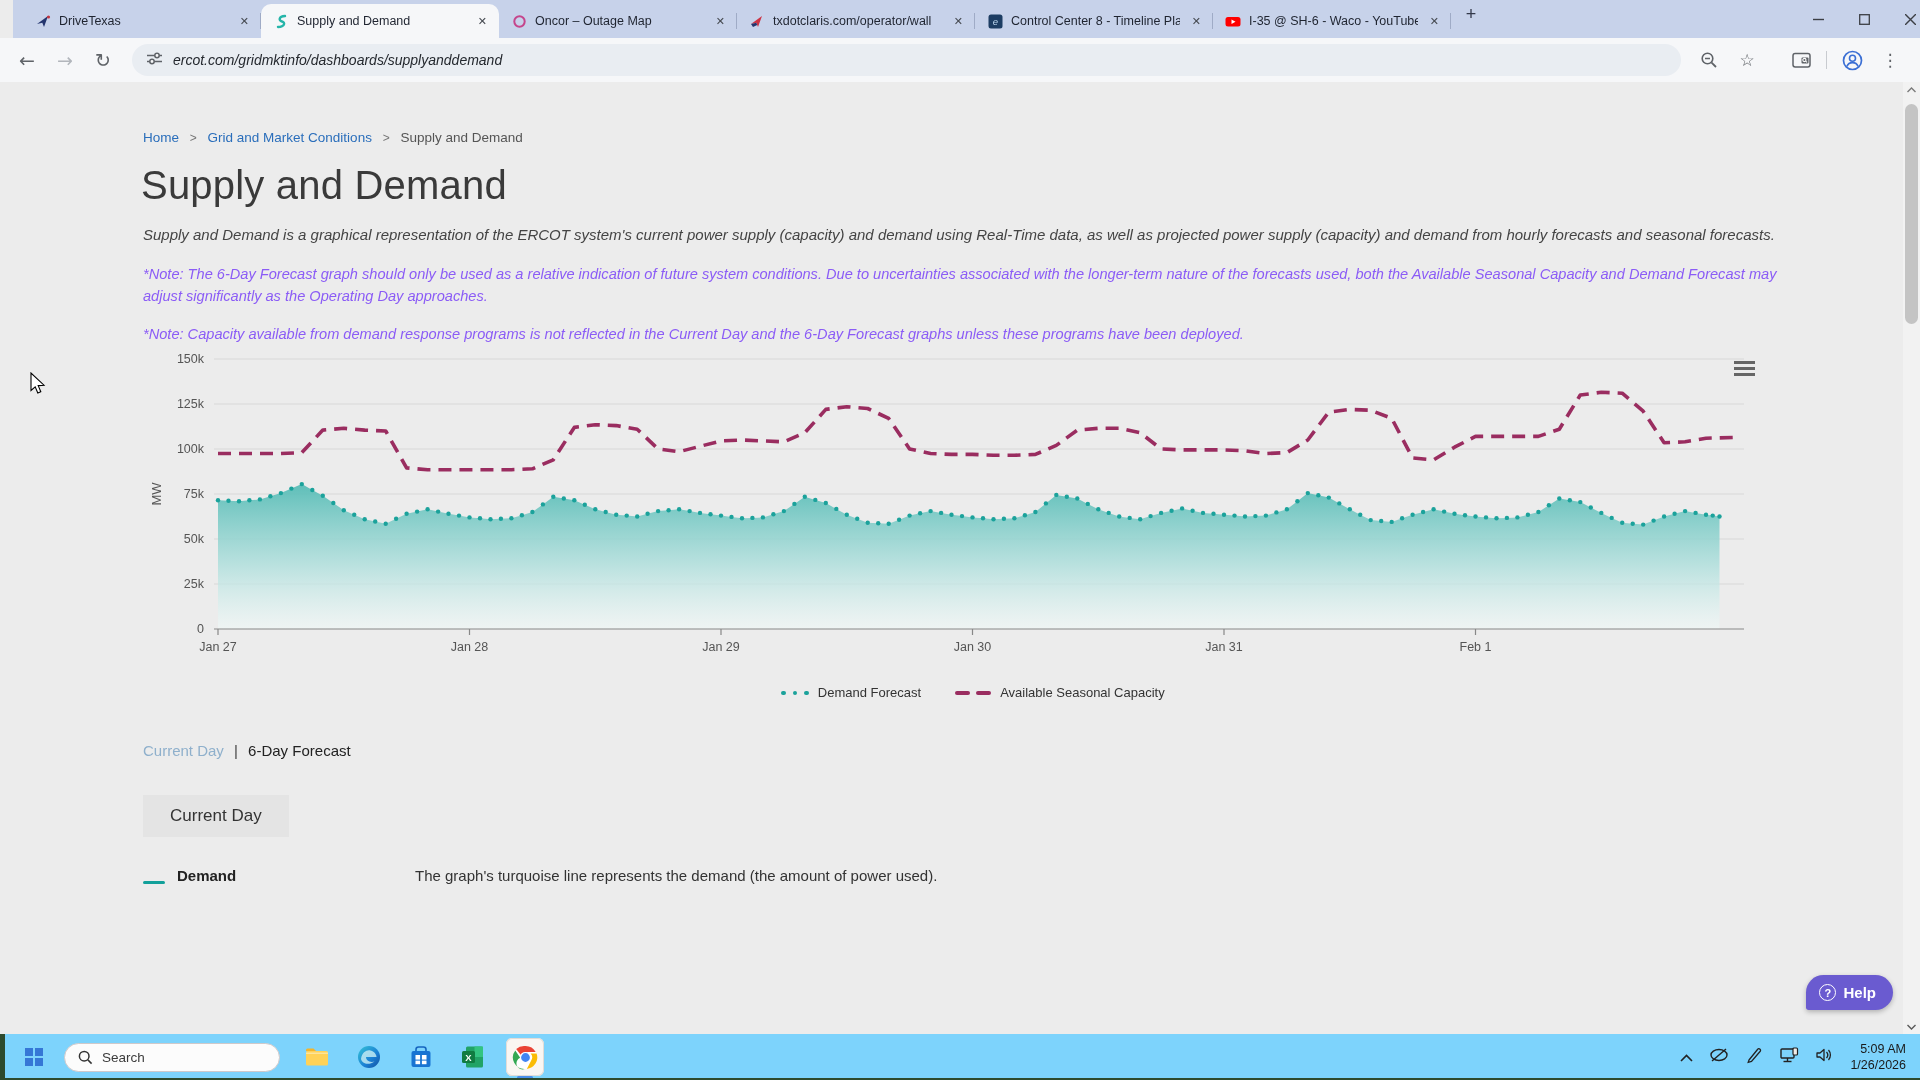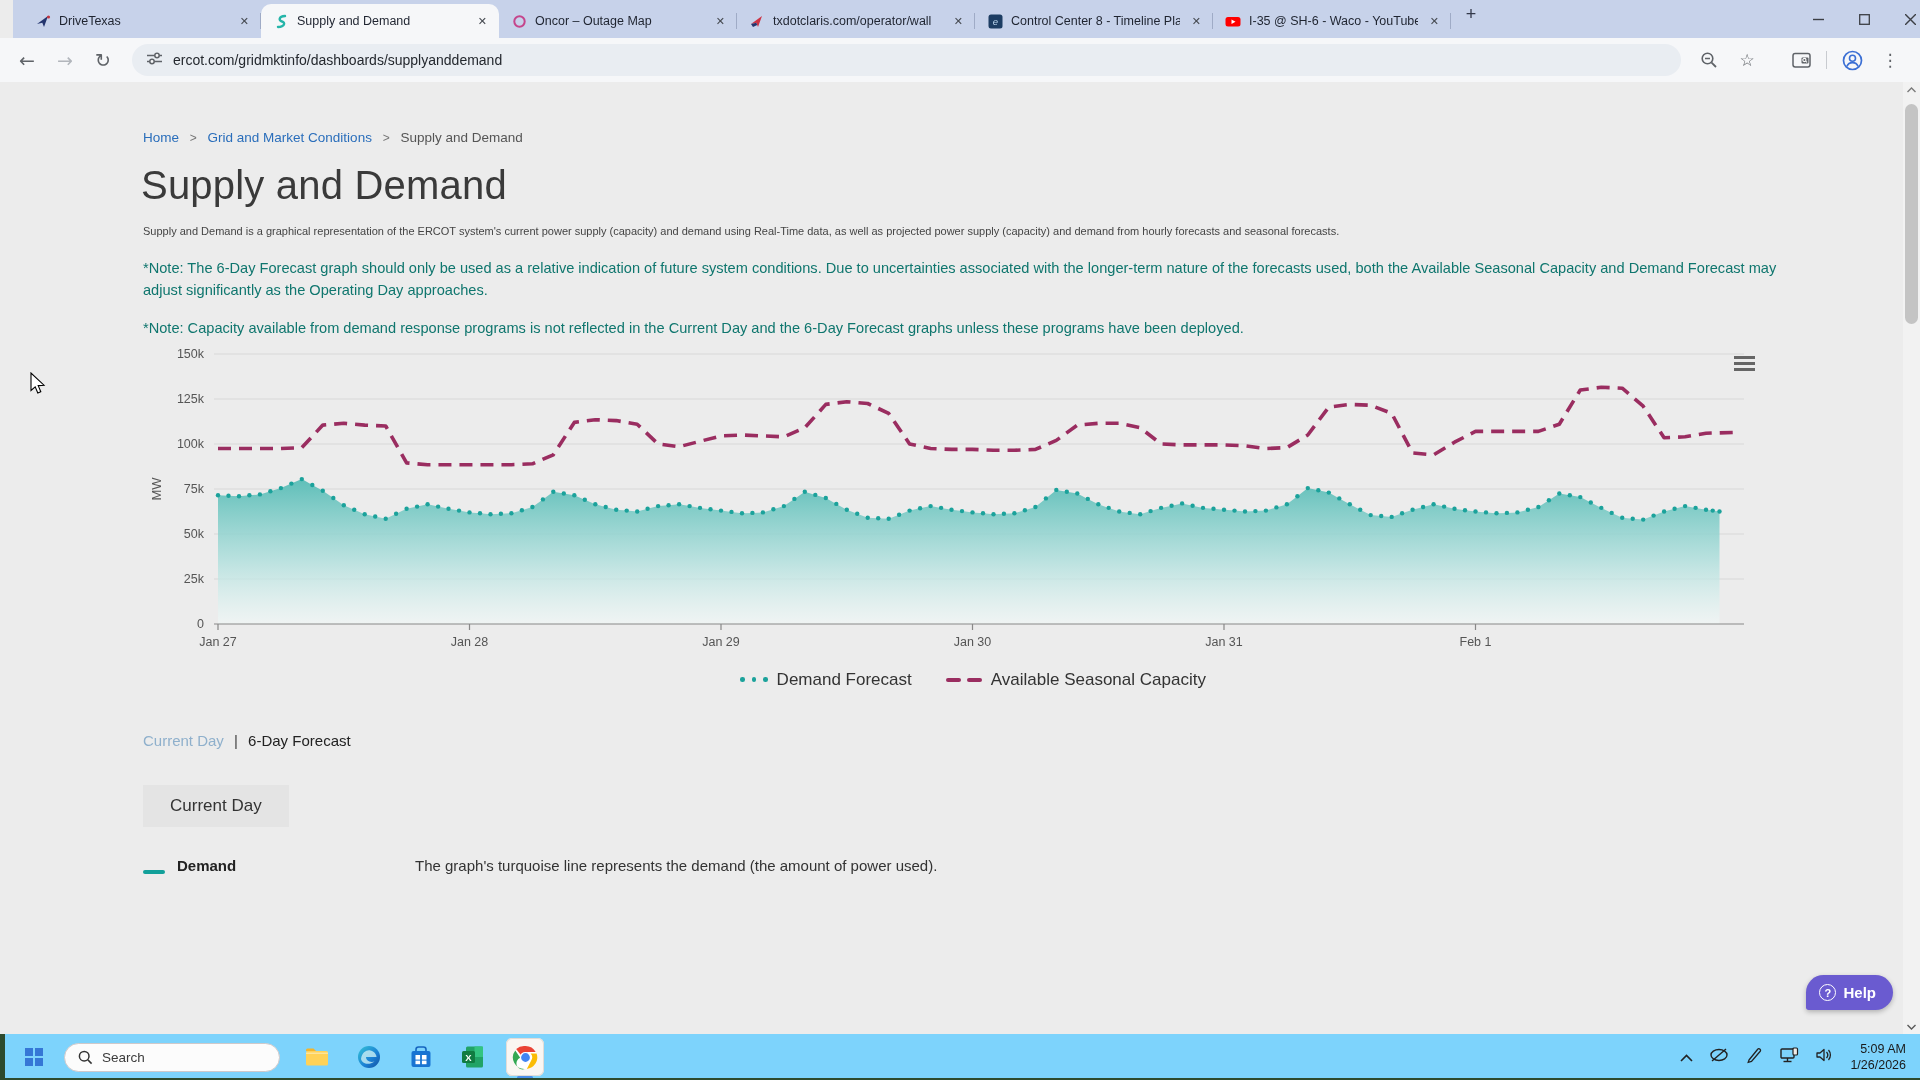--- a/index.html
+++ b/index.html
@@ -16,39 +16,39 @@
   .tab .close { font-size:11px; color:#44484f; padding:2px 4px; border-radius:8px; font-family:"DejaVu Sans",sans-serif;}
   .favicon { width:16px; height:16px; flex:0 0 16px; display:inline-flex; align-items:center; justify-content:center; }
   .newtab { width:28px; height:28px; margin:0 0 3px 6px; display:flex; align-items:center; justify-content:center; font-size:18px; color:#33394a; border-radius:50%; }
   .wincontrols { margin-left:auto; display:flex; height:38px; }
   .wincontrols .wbtn { width:46px; height:38px; display:flex; align-items:center; justify-content:center; }
 
   .toolbar { position:absolute; left:0; top:38px; width:1920px; height:44px; background:#f6f7f9; display:flex; align-items:center; padding:0 10px; gap:4px; }
   .navbtn { width:34px; height:34px; display:flex; align-items:center; justify-content:center; font-size:19px; color:#5f6368; font-family:"DejaVu Sans",sans-serif; border-radius:50%; }
   .navbtn.disabled { color:#b2b6bc; }
   .omnibox { flex:1; height:32px; margin:0 8px; background:#e9edf2; border-radius:16px; display:flex; align-items:center; padding:0 14px; gap:10px; }
-  .omnibox .url { font-size:14px; color:#24282e; }
+  .omnibox .url { font-size:14px; color:#24282e;font-style:italic; }
   .toolicons { display:flex; align-items:center; gap:6px; margin-right:4px; }
   .toolicons .ic { width:32px; height:32px; display:flex; align-items:center; justify-content:center; color:#5f6368; font-size:17px; font-family:"DejaVu Sans",sans-serif; }
   .divider-v { width:1px; height:18px; background:#c8cbd0; margin:0 3px; }
 
   
   .viewport { position:absolute; left:0; top:82px; width:1920px; height:952px; background:#ececec; overflow:hidden; }
   .content { position:absolute; left:143px; top:48px; width:1660px; }
   .breadcrumb { font-size:13.5px; color:#555; }
   .breadcrumb a { color:#2a6ebb; text-decoration:none; }
   .breadcrumb .bsep { margin:0 7px; color:#777; font-size:12px; }
   h1.pagetitle { font-size:40px; font-weight:400; color:#3a3a3a; margin:18px 0 16px -2px; letter-spacing:0.2px; }
-  .intro { font-size:11px; color:#444; line-height:1.45; max-width:1655px; }
-  .note { font-size:14.6px; color:#0f766e; line-height:1.5; max-width:1655px; margin-top:18px; }
+  .intro { font-size:15px; color:#444; line-height:1.45; max-width:1655px;font-style:italic; }
+  .note { font-size:14.6px; color:#8b5cf6; font-style:italic; line-height:1.5; max-width:1655px; margin-top:18px; }
   .note + .note { margin-top:16px; }
   .lastupdated { margin-top:26px; font-size:13.5px; color:#555; }
 
   .chartwrap { position:relative; margin-top:6px; width:1660px; }
-  .chart-legend { display:flex; justify-content:center; align-items:center; gap:34px; margin-top:2px; font-size:17px; color:#333; }
+  .chart-legend { display:flex; justify-content:center; align-items:center; gap:34px; margin-top:12px; font-size:13px; color:#333; }
   .chart-legend .litem { display:flex; align-items:center; gap:9px; }
   .ldots { display:flex; gap:7px; align-items:center; }
   .ldot { width:4.5px; height:4.5px; border-radius:50%; display:inline-block; }
   .ldashes { display:flex; gap:6px; align-items:center; }
   .ldash { width:15px; height:4px; border-radius:2px; display:inline-block; }
 
   .viewtabs { margin-top:42px; font-size:15px; color:#222; }
   .viewtabs a { color:#8fb0cc; text-decoration:none; }
   .viewtabs .vsep { margin:0 6px; color:#444; }
   .sectionheader { display:inline-block; margin-top:36px; background:#e4e4e4; color:#333; font-size:17px; padding:11px 27px; }

